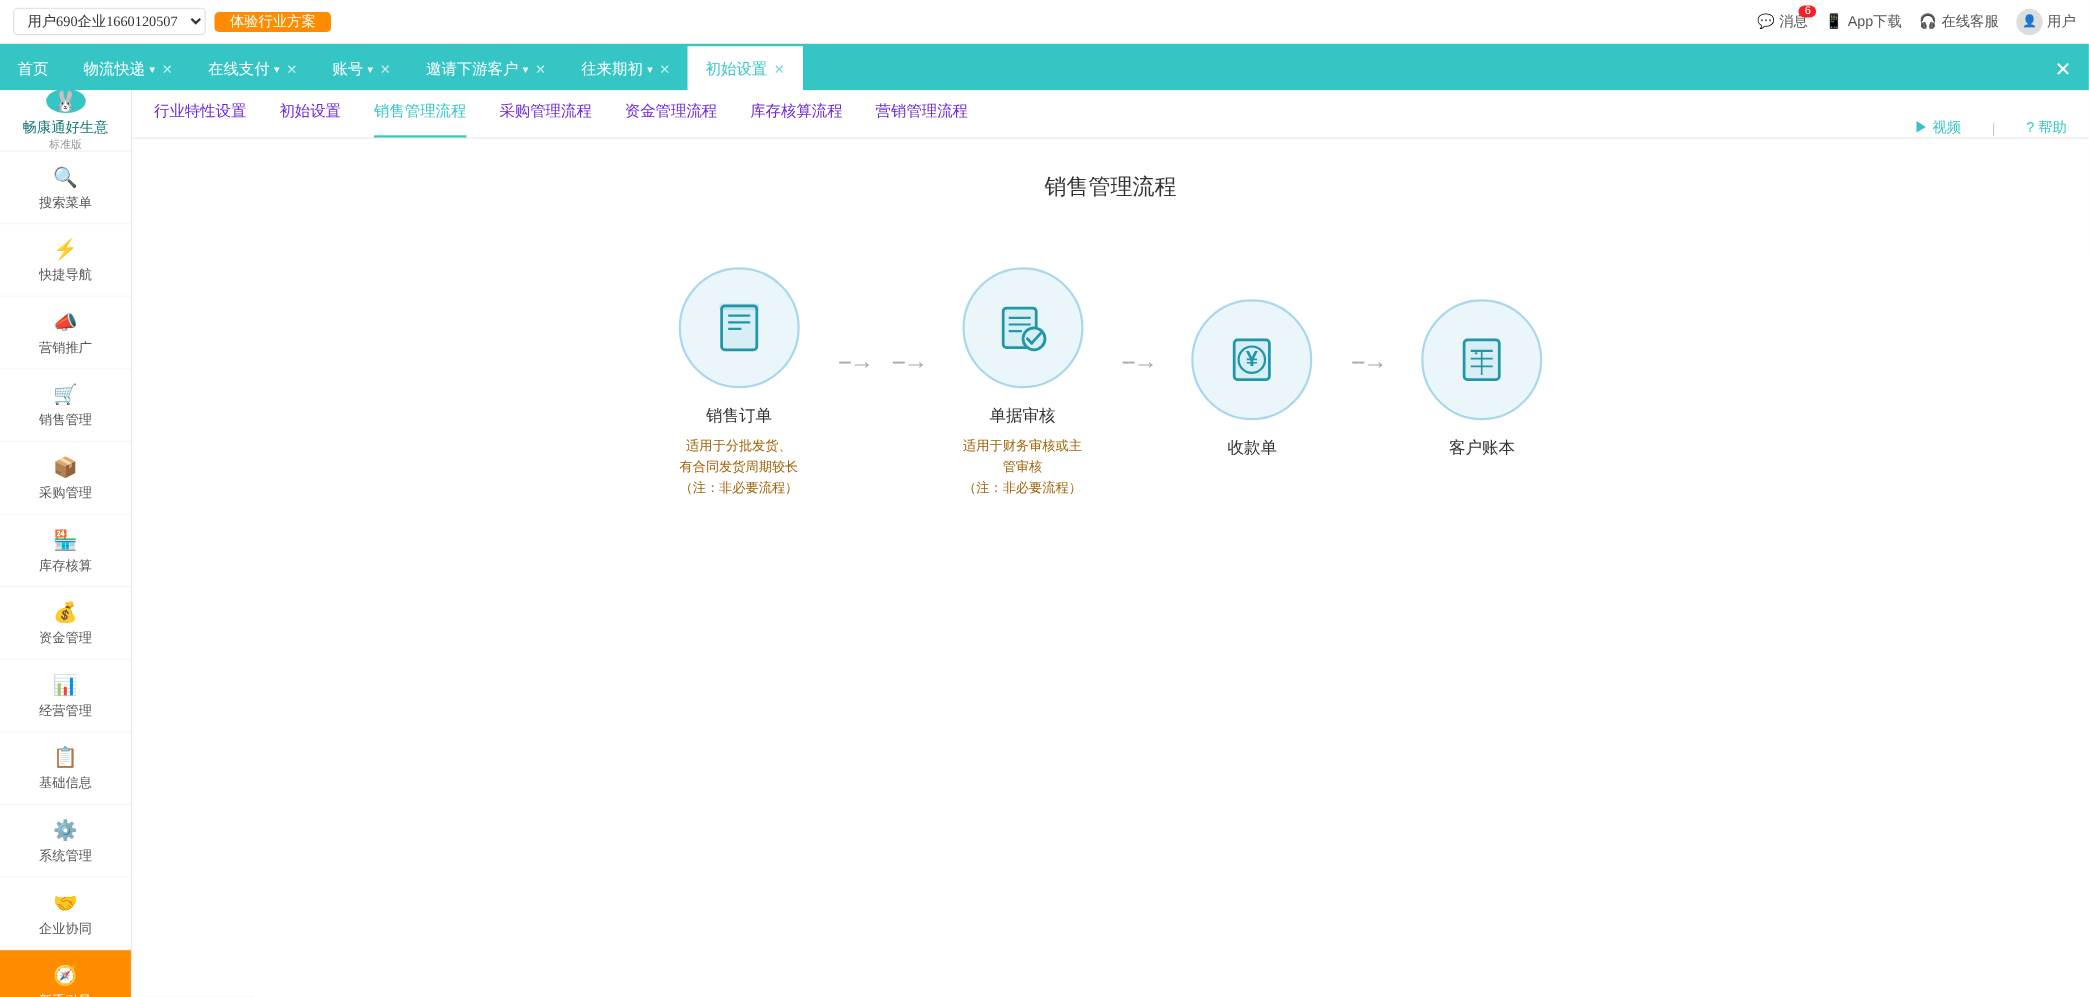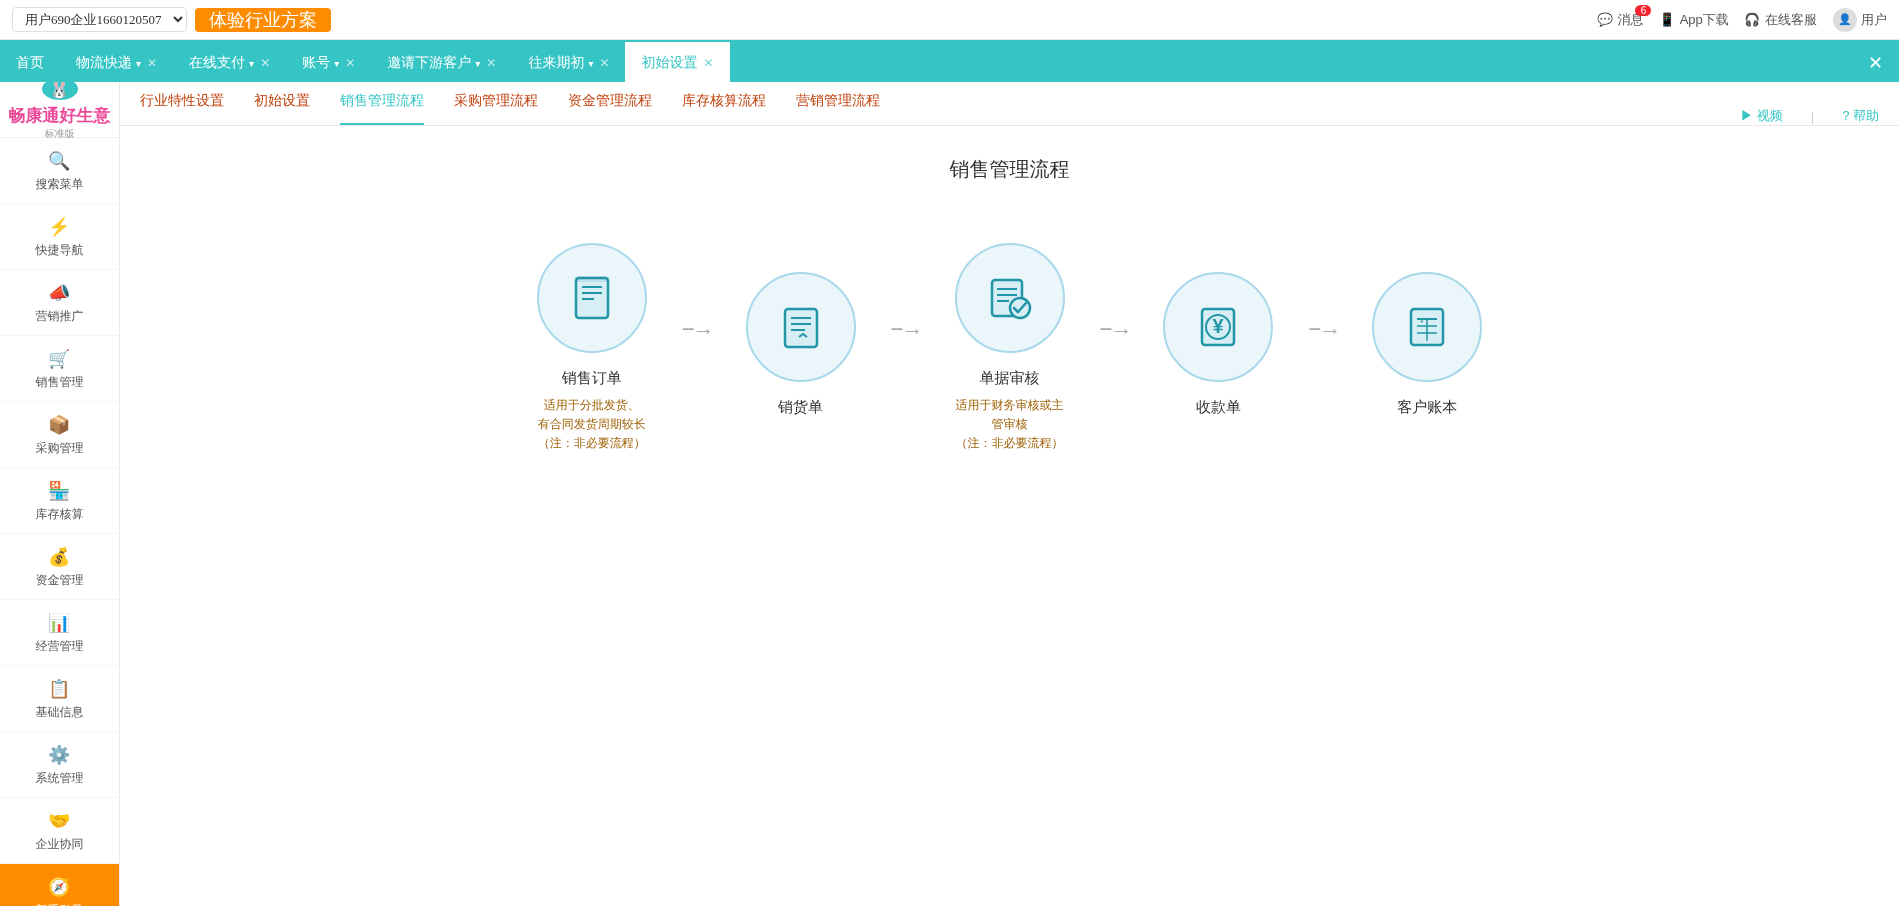--- a/index.html
+++ b/index.html
@@ -2,53 +2,53 @@
 <html><head>
   <meta charset="utf-8">
   <style>
     * { box-sizing: border-box; margin: 0; padding: 0; }
     body { font-family: 'Microsoft YaHei', Arial, sans-serif; font-size: 13px; background: #f5f5f5; display: flex; flex-direction: column; height: 100vh; overflow: hidden; }
 
     
     .top-bar { height: 40px; background: #fff; display: flex; align-items: center; justify-content: space-between; padding: 0 12px; border-bottom: 1px solid #e8e8e8; flex-shrink: 0; }
     .top-bar-left { display: flex; align-items: center; gap: 8px; }
     .top-bar-select { border: 1px solid #ddd; border-radius: 4px; padding: 3px 8px; font-size: 13px; color: #333; background: #fff; cursor: pointer; font-family: Liberation Serif, serif; }
-    .top-bar-btn { background: #ff8c00; color: #fff; border: none; border-radius: 4px; padding: 0 14px; font-size: 18px; cursor: pointer; }
+    .top-bar-btn { background: #ff8c00; color: #fff; border: none; border-radius: 4px; padding: 0 14px; font-size: 13px; cursor: pointer; }
     .top-bar-right { display: flex; align-items: center; gap: 16px; color: #555; font-size: 13px; }
     .top-bar-right-item { display: flex; align-items: center; gap: 4px; cursor: pointer; position: relative; }
     .badge { background: #f5222d; color: #fff; border-radius: 10px; font-size: 10px; padding: 0 4px; position: absolute; top: -6px; right: -8px; min-width: 16px; text-align: center; }
     .avatar-circle { width: 24px; height: 24px; background: #ddd; border-radius: 50%; display: flex; align-items: center; justify-content: center; font-size: 11px; color: #666; }
 
     
     .nav-tabs { height: 42px; background: #36c5c5; display: flex; align-items: center; padding: 4px 0 0 0; flex-shrink: 0; }
     .nav-tab { height: 42px; display: flex; align-items: center; padding: 0 16px; color: #fff; font-size: 14px; cursor: pointer; position: relative; white-space: nowrap; }
     .nav-tab.active { background: #fff; color: #36c5c5; }
     .nav-tab-close { margin-left: 6px; font-size: 12px; opacity: 0.7; }
     .nav-tab-arrow { margin-left: 4px; font-size: 10px; }
     .nav-close-btn { margin-left: auto; color: #fff; padding: 0 16px; font-size: 18px; cursor: pointer; }
 
     
     .main-layout { display: flex; flex: 1; overflow: hidden; }
 
     
     .sidebar { width: 120px; background: #fff; border-right: 1px solid #e8e8e8; display: flex; flex-direction: column; overflow-y: auto; flex-shrink: 0; }
     .sidebar-logo { height: 56px; display: flex; align-items: center; justify-content: center; flex-direction: column; border-bottom: 1px solid #f0f0f0; padding: 6px; }
-    .sidebar-logo-title { color: #ec4899; font-size: 17px; font-weight: bold; }
+    .sidebar-logo-title { color: #0f766e; font-size: 13px; font-weight: normal; }
     .sidebar-logo-sub { color: #999; font-size: 10px; }
     .sidebar-item { display: flex; flex-direction: column; align-items: center; padding: 12px 0 10px; cursor: pointer; color: #555; gap: 4px; border-bottom: 1px solid #f5f5f5; }
     .sidebar-item.active { background: #ff8c00; color: #fff; }
     .sidebar-item-icon { font-size: 18px; }
     .sidebar-item-label { font-size: 12px; }
 
     
     .content-area { flex: 1; display: flex; flex-direction: column; overflow: hidden; background: #fff; }
 
     
     .sub-tabs { height: 44px; display: flex; align-items: flex-end; padding: 0 20px; border-bottom: 1px solid #e8e8e8; flex-shrink: 0; gap: 30px; }
-    .sub-tab { height: 44px; display: flex; align-items: center; font-size: 14px; color: #c2410c; cursor: pointer; border-bottom: 2px solid transparent; padding-bottom: 2px; }
+    .sub-tab { height: 44px; display: flex; align-items: center; font-size: 14px; color: #6d28d9; cursor: pointer; border-bottom: 2px solid transparent; padding-bottom: 2px; }
     .sub-tab.active { color: #36c5c5; border-bottom: 2px solid #36c5c5; }
     .sub-tabs-right { margin-left: auto; display: flex; align-items: center; gap: 28px; color: #36c5c5; font-size: 13px; cursor: pointer; }
 
     
     .content-scroll { flex: 1; overflow-y: auto; padding: 30px 40px; }
 
     
     .page-title { text-align: center; font-size: 20px; color: #333; margin-bottom: 60px; }
 
     
@@ -238,33 +238,20 @@
               <line x1="16" y1="27" x2="28" y2="27" stroke="#2196A6" stroke-width="2"></line>
               <rect x="8" y="4" width="36" height="6" rx="2" fill="#2196A6" opacity="0.15"></rect>
             </svg>
           </div>
           <div class="flow-item-title">销售订单</div>
           <div class="flow-item-desc">适用于分批发货、<br>有合同发货周期较长<br>（注：非必要流程）</div>
         </div>
 
         <div class="flow-arrow">- - →</div>
 
-        <div class="flow-item">
-          <div class="flow-circle">
-            <svg viewBox="0 0 52 52" fill="none" xmlns="http://www.w3.org/2000/svg">
-              <rect x="10" y="8" width="32" height="38" rx="3" stroke="#2196A6" stroke-width="2.5" fill="#d8eef5"></rect>
-              <line x1="16" y1="17" x2="36" y2="17" stroke="#2196A6" stroke-width="2"></line>
-              <line x1="16" y1="23" x2="36" y2="23" stroke="#2196A6" stroke-width="2"></line>
-              <line x1="16" y1="29" x2="30" y2="29" stroke="#2196A6" stroke-width="2"></line>
-              <path d="M24 36 L28 33 L32 36" stroke="#2196A6" stroke-width="2" fill="none"></path>
-            </svg>
-          </div>
-          <div class="flow-item-title">销货单</div>
-          <div class="flow-item-desc"></div>
-        </div>
 
         <div class="flow-arrow">- - →</div>
 
         <div class="flow-item">
           <div class="flow-circle">
             <svg viewBox="0 0 52 52" fill="none" xmlns="http://www.w3.org/2000/svg">
               <rect x="8" y="8" width="30" height="36" rx="3" stroke="#2196A6" stroke-width="2.5" fill="#d8eef5"></rect>
               <line x1="13" y1="17" x2="33" y2="17" stroke="#2196A6" stroke-width="2"></line>
               <line x1="13" y1="23" x2="33" y2="23" stroke="#2196A6" stroke-width="2"></line>
               <line x1="13" y1="29" x2="25" y2="29" stroke="#2196A6" stroke-width="2"></line>

